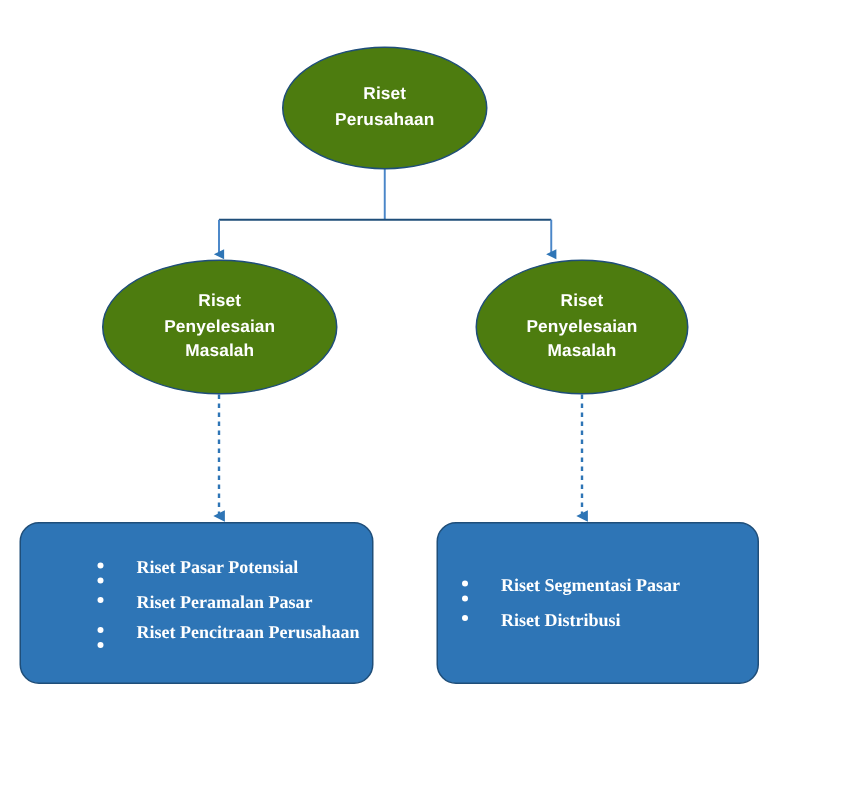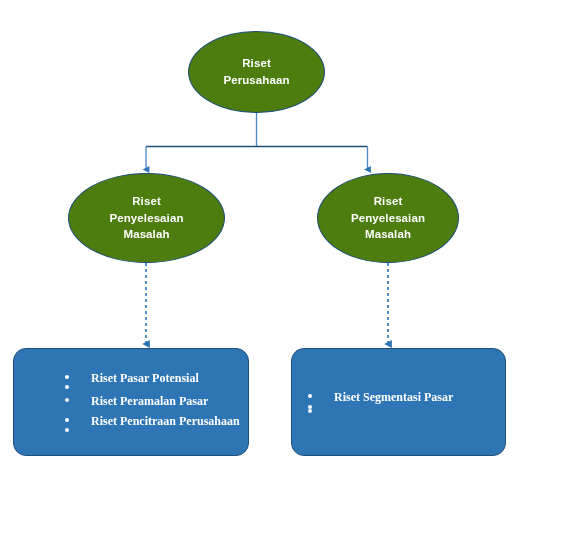--- a/index.html
+++ b/index.html
@@ -215,17 +215,18 @@
     <ul class="bullet-list">
       <li class="bullet-item">
         <span class="bullet-dot"></span>
         <span class="bullet-text">Riset Segmentasi Pasar</span>
       </li>
       <li class="bullet-item">
         <span class="bullet-dot"></span>
       </li>
       <li class="bullet-item">
         <span class="bullet-dot"></span>
+        <span class="bullet-text">Riset Distribusi</span>
       </li>
     </ul>
   </div>
 
 </div>
 
 </body></html>

